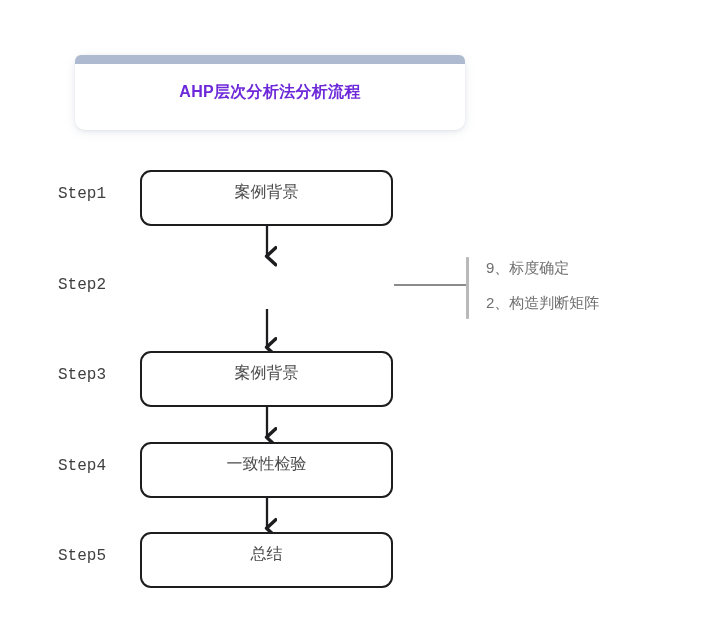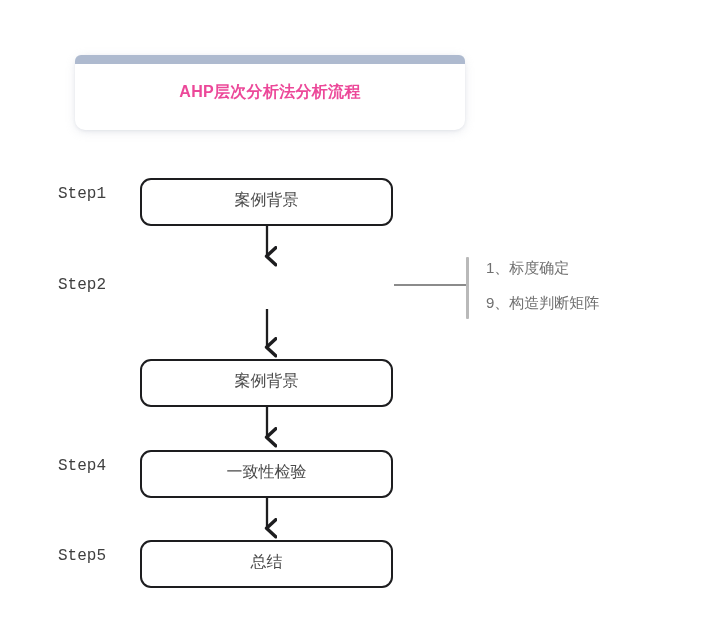--- a/index.html
+++ b/index.html
@@ -46,21 +46,21 @@
     border-radius: 6px 6px 0 0;
   }
   .title-card-text {
     position: absolute;
     left: 0;
     top: 27px;
     width: 390px;
     text-align: center;
     font-size: 16px;
     font-weight: bold;
-    color: #ec4899;
+    color: #6d28d9;
     letter-spacing: 0.3px;
     white-space: nowrap;
   }
 
   
   .step-row {
     position: absolute;
     left: 0;
     width: 720px;
     height: 48px;
@@ -74,23 +74,23 @@
     height: 48px;
     line-height: 48px;
     font-size: 16px;
     color: #3f3f3f;
     text-align: left;
     white-space: nowrap;
   }
   .step-box {
     position: absolute;
     left: 140px;
-    top: 8px;
+    top: 0px;
     width: 253px;
-    height: 48px;
+    height: 56px;
     box-sizing: border-box;
     border: 2.6px solid #1d1d1f;
     border-radius: 11px;
     background: #ffffff;
   }
   .step-box-text {
     position: absolute;
     left: 0;
     top: 0;
     width: 249px;
@@ -172,20 +172,21 @@
     <div class="step-box">
       <div class="step-box-text">案例背景</div>
     </div>
   </div>
 
   <div class="step-row" style="top:261px;">
     <div class="step-label">Step2</div>
   </div>
 
   <div class="step-row" style="top:351px;">
+    <div class="step-label">Step3</div>
     <div class="step-box">
       <div class="step-box-text">案例背景</div>
     </div>
   </div>
 
   <div class="step-row" style="top:442px;">
     <div class="step-label">Step4</div>
     <div class="step-box">
       <div class="step-box-text">一致性检验</div>
     </div>
@@ -193,17 +194,17 @@
 
   <div class="step-row" style="top:532px;">
     <div class="step-label">Step5</div>
     <div class="step-box">
       <div class="step-box-text">总结</div>
     </div>
   </div>
 
   <div class="annotation">
     <div class="annotation-bar"></div>
-    <div class="annotation-line l1">1、标度确定</div>
-    <div class="annotation-line l2">9、构造判断矩阵</div>
+    <div class="annotation-line l1">9、标度确定</div>
+    <div class="annotation-line l2">2、构造判断矩阵</div>
   </div>
 
 </div>
 
 </body></html>

